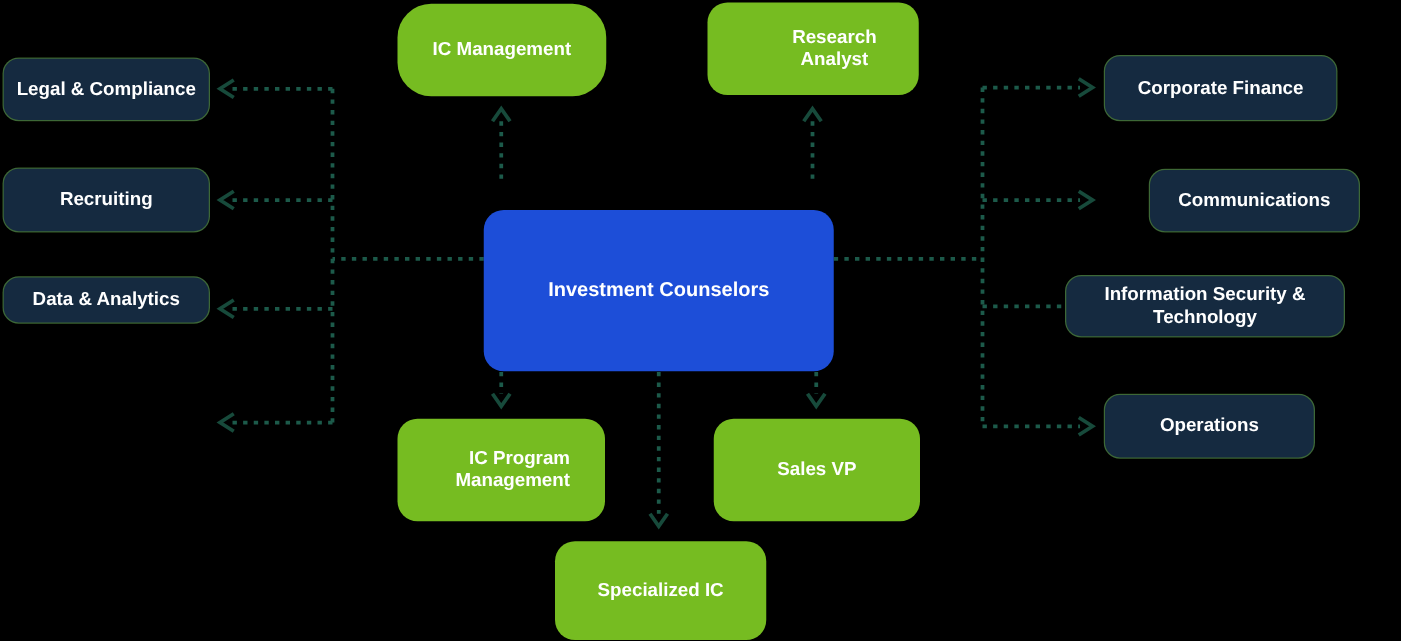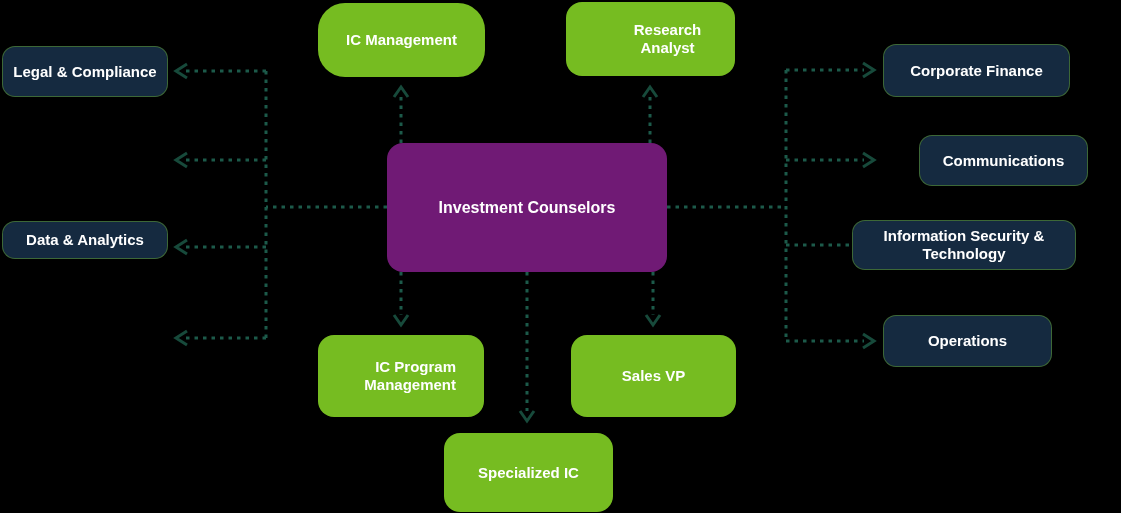--- a/index.html
+++ b/index.html
@@ -12,21 +12,21 @@
     text-align:center;color:#ffffff;font-weight:700;font-size:15px;line-height:18px;
     box-sizing:border-box;padding:4px 10px;
   }
   .navy{
     background:#152a40;border-radius:13px;border:1px solid rgba(110,180,45,.45);
   }
   .green{
     background:#76bc21;border-radius:16px;
   }
   .center-node{
-    background:#701a75;border-radius:16px;font-size:16px;
+    background:#1d4ed8;border-radius:16px;font-size:16px;margin-top:25px;
   }
   svg.connectors{position:absolute;left:0;top:0;width:1121px;height:513px;}
   .dash{stroke:#1c5a4a;stroke-width:3;fill:none;stroke-dasharray:3.5 5;stroke-linecap:butt;}
   .chev{stroke:#174a3b;stroke-width:3;fill:none;stroke-linejoin:miter;}
 </style>
 </head>
 <body>
 
 <div class="stage">
 
@@ -84,20 +84,23 @@
   <div class="node green" style="left:571px;top:335px;width:165px;height:82px;">
     <span>Sales VP</span>
   </div>
   <div class="node green" style="left:444px;top:433px;width:169px;height:79px;">
     <span>Specialized IC</span>
   </div>
 
   <div class="node navy" style="left:2px;top:46px;width:166px;height:51px;">
     <span>Legal &amp; Compliance</span>
   </div>
+  <div class="node navy" style="left:2px;top:134px;width:166px;height:52px;">
+    <span>Recruiting</span>
+  </div>
   <div class="node navy" style="left:2px;top:221px;width:166px;height:38px;">
     <span>Data &amp; Analytics</span>
   </div>
 
   <div class="node navy" style="left:883px;top:44px;width:187px;height:53px;">
     <span>Corporate Finance</span>
   </div>
   <div class="node navy" style="left:919px;top:135px;width:169px;height:51px;">
     <span>Communications</span>
   </div>

